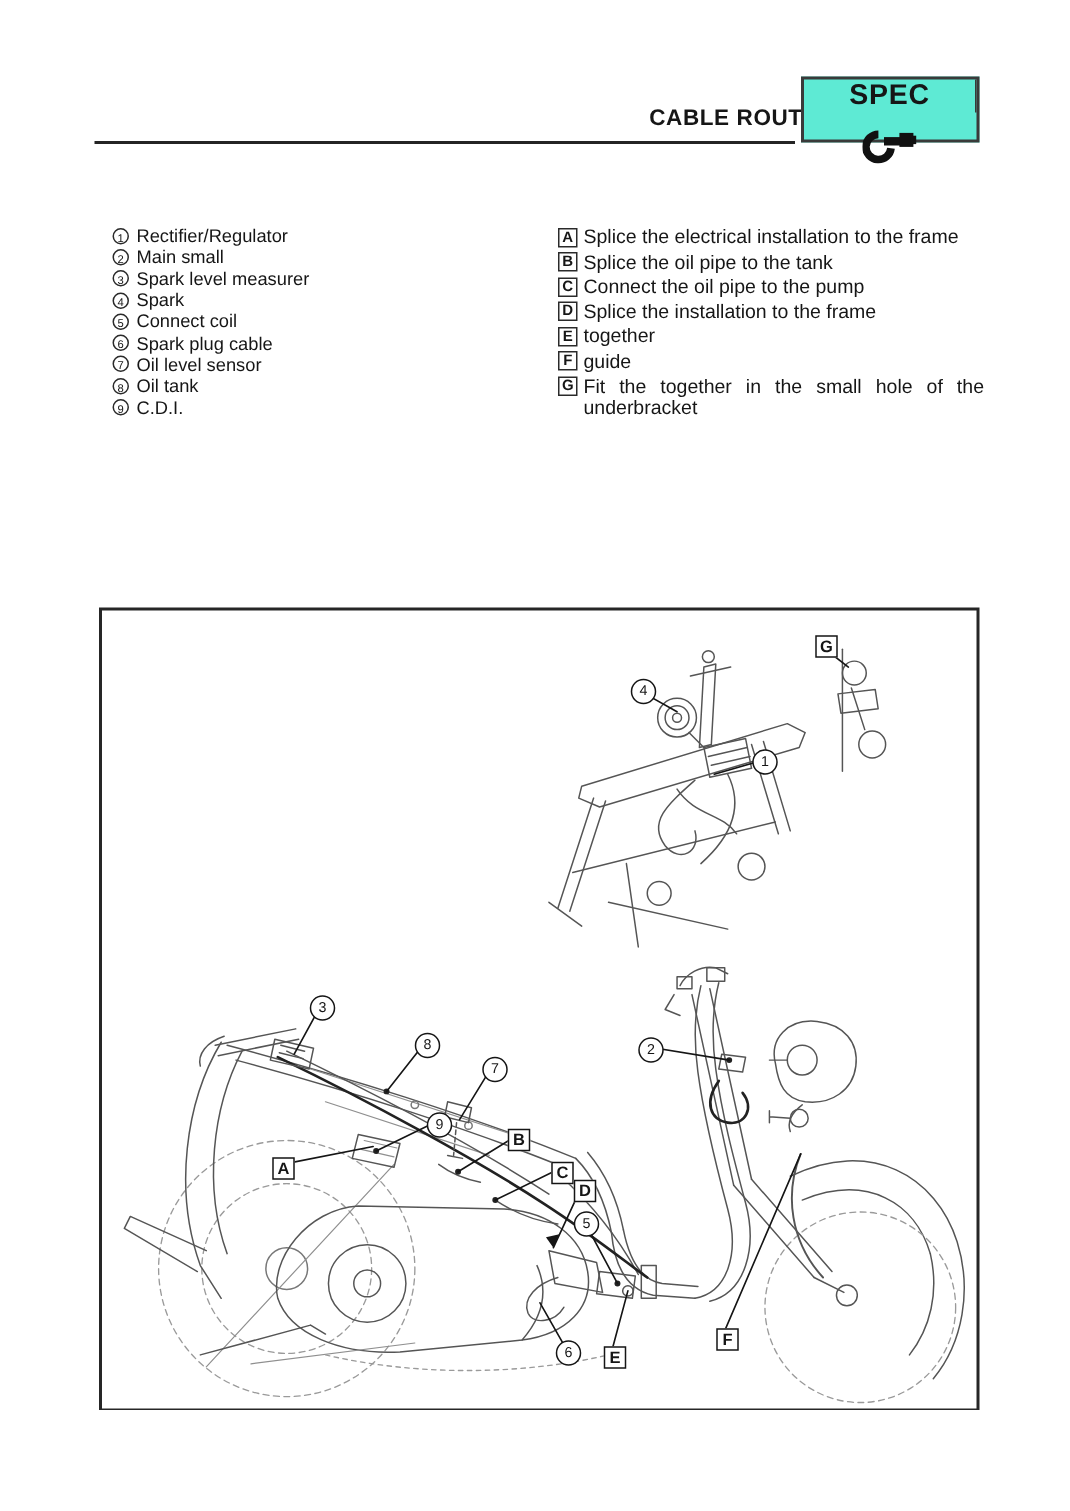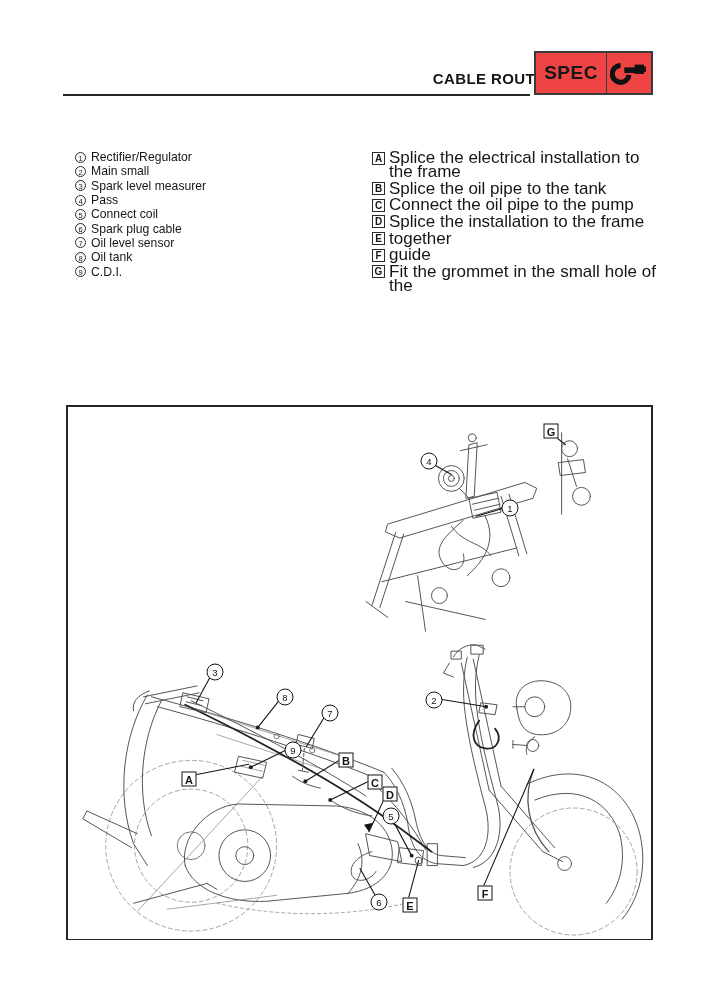--- a/index.html
+++ b/index.html
@@ -8,39 +8,39 @@
     font-family:"Liberation Sans","DejaVu Sans",sans-serif;color:#161616;overflow:hidden;padding-left:48px;
   }
   
   .page-title{
     position:absolute;top:70px;right:198px;margin:0;
     font-size:15px;font-weight:bold;letter-spacing:.4px;white-space:nowrap;
   }
   .title-rule{position:absolute;left:63px;top:94px;width:467px;height:2px;background:#242424;}
   .spec-box{
     position:absolute;left:534px;top:51px;width:119px;height:44px;
-    border:2px solid #3a3a3a;box-sizing:border-box;display:flex;background:#ef4444;
+    border:2px solid #3a3a3a;box-sizing:border-box;display:flex;background:#5eead4;flex-direction:column;
   }
   .spec-cell{display:flex;align-items:center;justify-content:center;}
   .spec-cell.label{flex:1 1 auto;border-right:1.5px solid #3a3a3a;font-size:19px;font-weight:bold;letter-spacing:.5px;}
   .spec-cell.icon{flex:0 0 44px;}
   
   .parts-list{position:absolute;left:75px;top:150px;list-style:none;margin:0;padding:0;}
   .part-row{display:flex;align-items:center;height:14.3px;font-size:12.2px;}
   .num-badge{
     flex:0 0 11px;width:11px;height:11px;margin-right:5px;border:1px solid #2a2a2a;border-radius:50%;
     font-size:7.5px;line-height:11px;text-align:center;box-sizing:border-box;background:#fff;
   }
   .instr-list{position:absolute;left:372px;top:151px;list-style:none;margin:0;padding:0;width:284px;}
   .instr-row{display:flex;align-items:flex-start;margin-bottom:2.4px;}
   .letter-badge{
     flex:0 0 13px;width:13px;height:13px;margin-right:4px;margin-top:.5px;border:1.3px solid #2a2a2a;
     font-size:10px;font-weight:bold;line-height:12px;text-align:center;box-sizing:border-box;background:#fff;
   }
-  .instr-text{width:267px;font-size:17px;line-height:14.2px;}
+  .instr-text{width:267px;font-size:13px;line-height:14.2px;}
   .instr-text .jline{text-align:justify;text-align-last:justify;}
   
   .diagram{
     position:absolute;left:66px;top:405px;width:587px;height:536px;margin:0;
     border:2px solid #262626;box-sizing:border-box;background:#fff;
   }
   .diagram svg{position:absolute;left:0;top:0;}
   .callout{
     position:absolute;transform:translate(-50%,-50%);background:#fff;box-sizing:border-box;
     display:flex;align-items:center;justify-content:center;z-index:2;
@@ -84,21 +84,21 @@
     <li class="part-row">
         <span class="num-badge">2</span>
         <span>Main small</span>
       </li>
     <li class="part-row">
         <span class="num-badge">3</span>
         <span>Spark level measurer</span>
       </li>
     <li class="part-row">
         <span class="num-badge">4</span>
-        <span>Pass</span>
+        <span>Spark</span>
       </li>
     <li class="part-row">
         <span class="num-badge">5</span>
         <span>Connect coil</span>
       </li>
     <li class="part-row">
         <span class="num-badge">6</span>
         <span>Spark plug cable</span>
       </li>
     <li class="part-row">
@@ -148,21 +148,22 @@
       </li>
     <li class="instr-row">
         <span class="letter-badge">F</span>
         <span class="instr-text">
           <div>guide</div>
         </span>
       </li>
     <li class="instr-row">
         <span class="letter-badge">G</span>
         <span class="instr-text">
-          <div class="jline">Fit the grommet in the small hole of the</div>
+          <div class="jline">Fit the together in the small hole of the</div>
+          <div>underbracket</div>
         </span>
       </li>
   </ol>
 
   <figure class="diagram">
     <svg width="583" height="532" viewBox="0 0 587 536" preserveAspectRatio="none">
       <g fill="none" stroke="#555" stroke-width="1" stroke-linecap="round" stroke-linejoin="round">
 
         <g>
           <path d="M404,38 L412,36 L409,90 L401,92 Z"></path>

